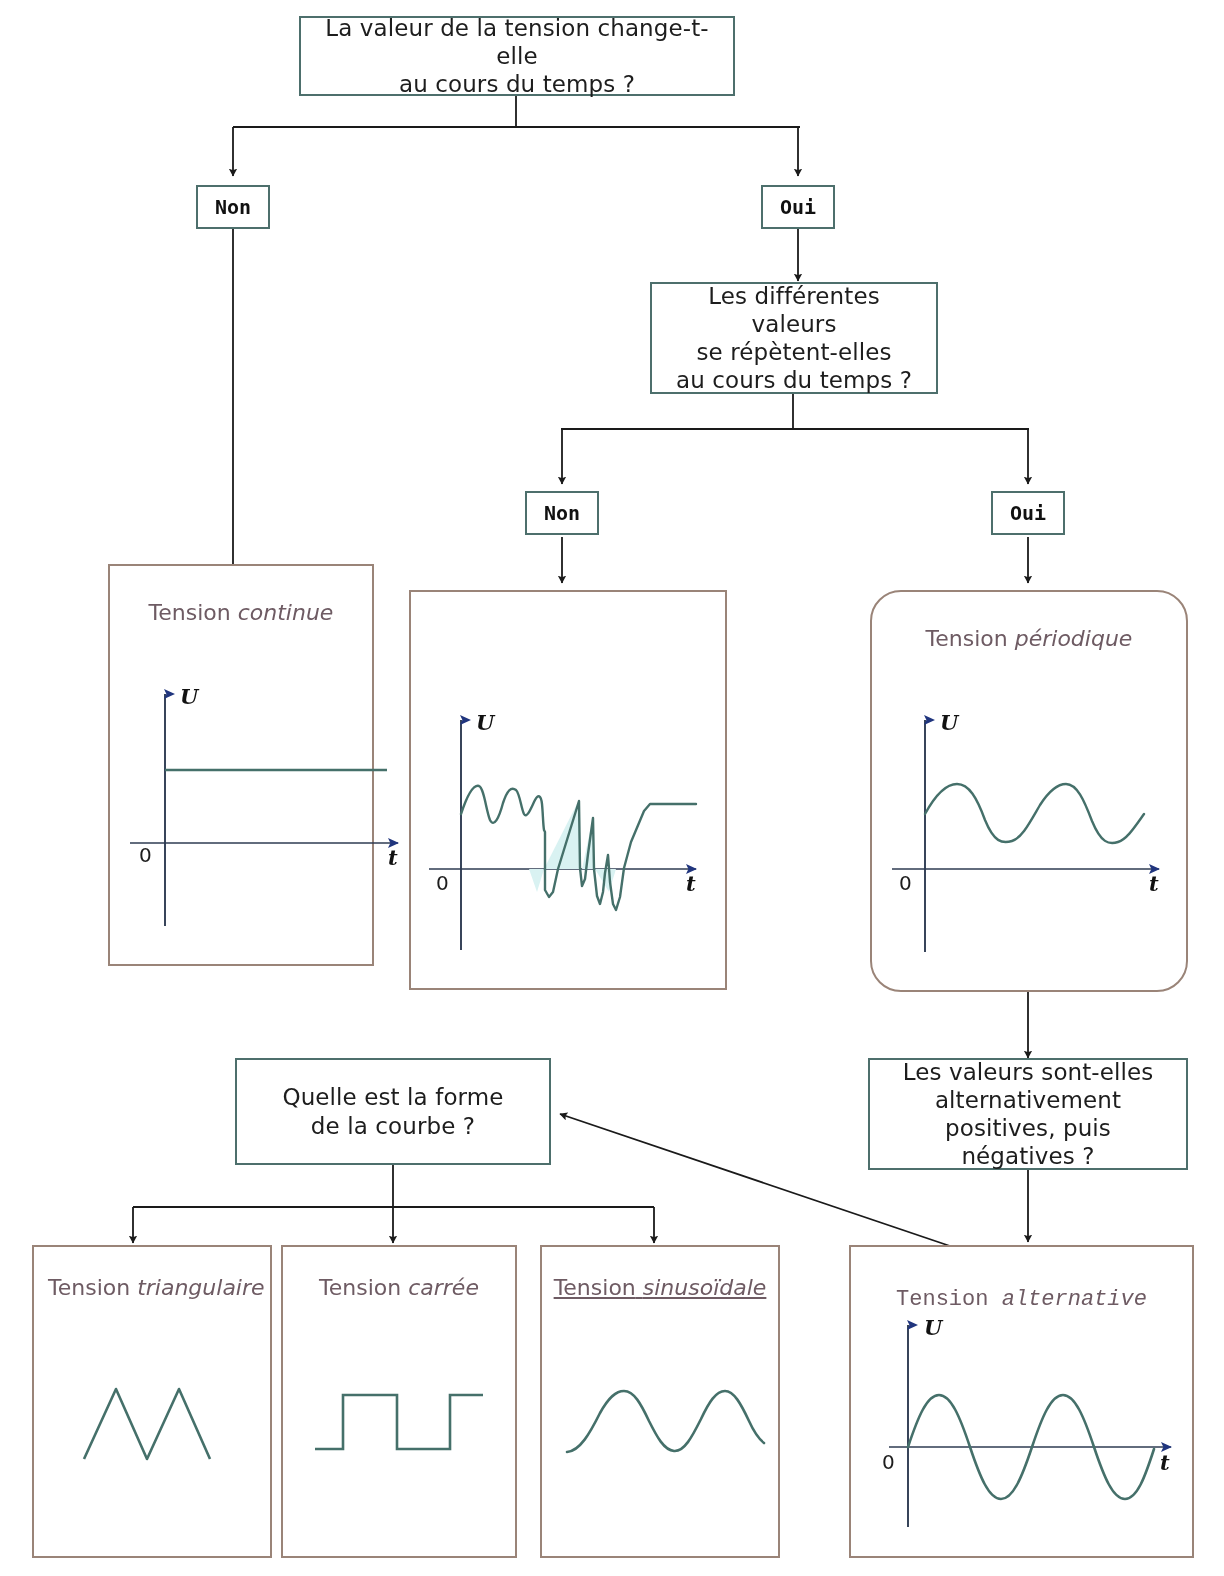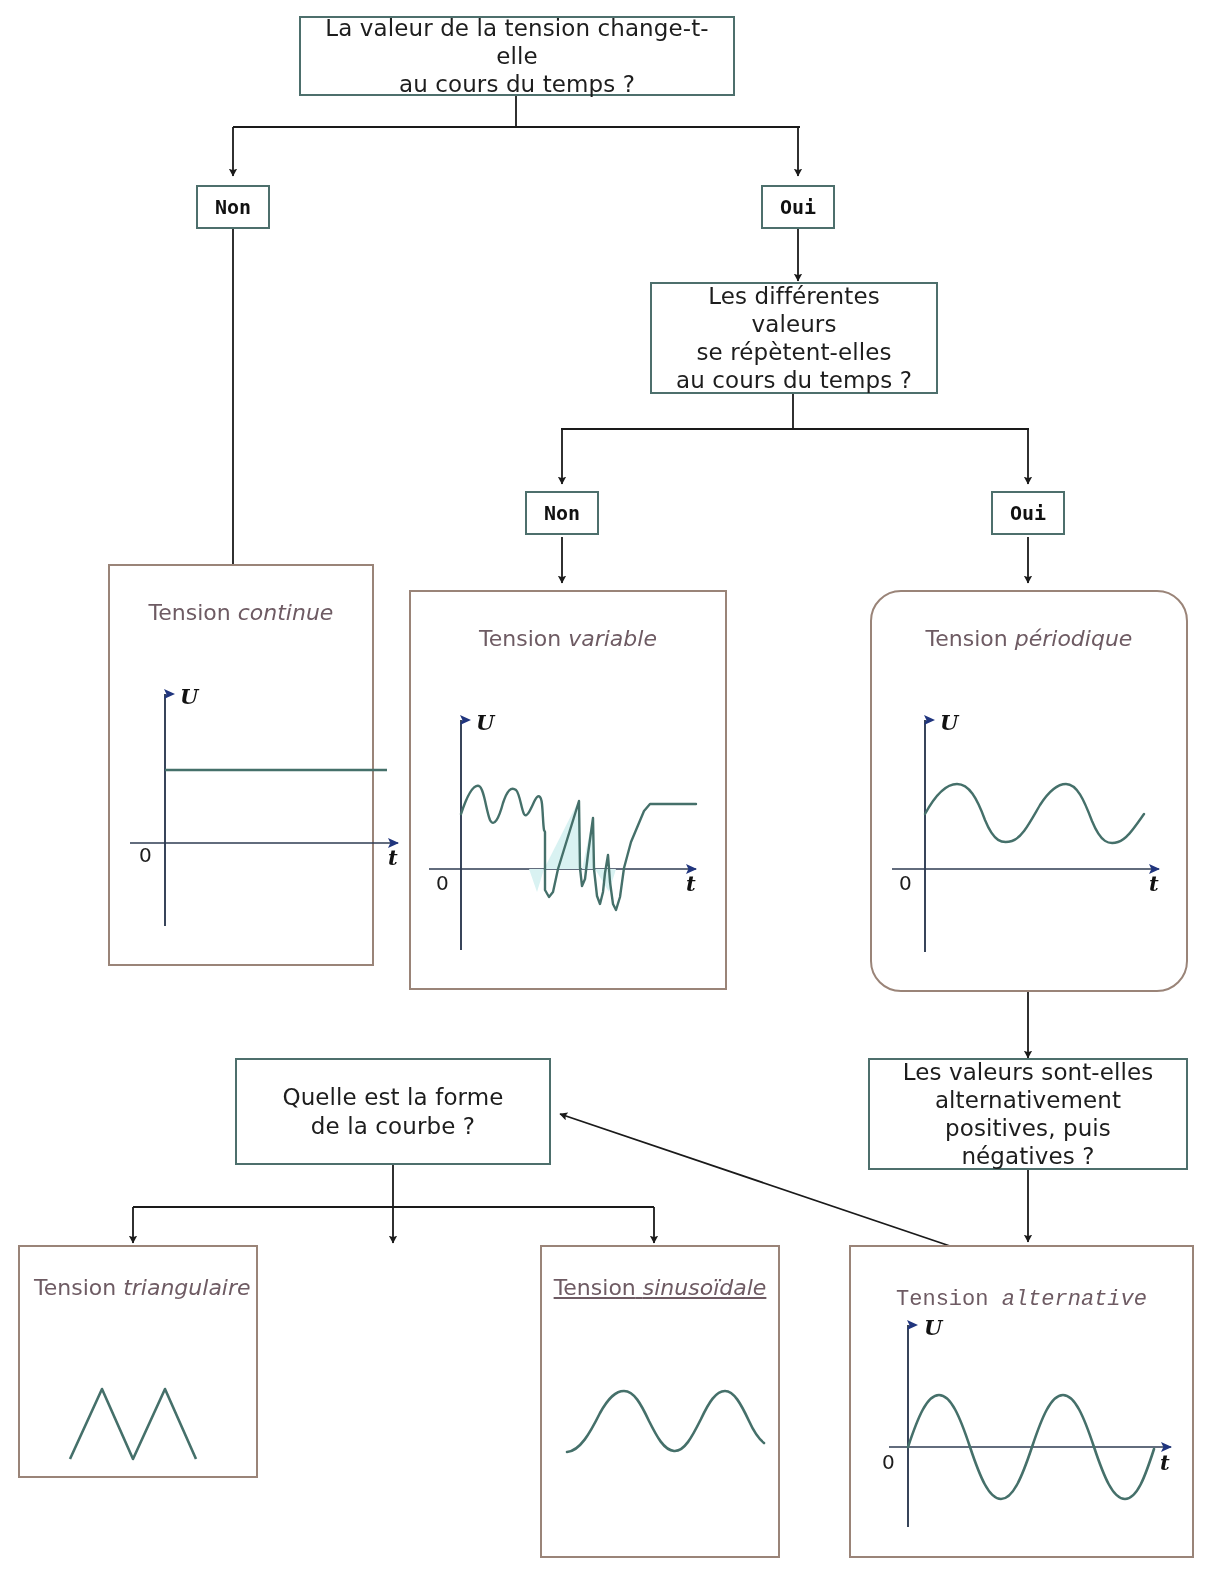--- a/index.html
+++ b/index.html
@@ -119,24 +119,20 @@
       <line x1="20" y1="277" x2="288" y2="277" stroke="#2e3b52" stroke-width="1.7" marker-end="url(#axT1)"></line>
 
       <line x1="55" y1="204" x2="277" y2="204" stroke="#45706a" stroke-width="2.4"></line>
       <text x="29" y="296" font-size="20" fill="#1d1d1d" font-family="DejaVu Sans, sans-serif">0</text>
       <text x="70" y="138" font-size="21" fill="#111" font-style="italic" font-weight="bold" font-family="DejaVu Serif, serif">U</text>
       <text x="278" y="299" font-size="21" fill="#111" font-style="italic" font-weight="bold" font-family="DejaVu Serif, serif">t</text>
     </svg>
   </div>
 
   <div class="panel" style="left:409px;top:590px;width:318px;height:400px;">
-    <div class="ptitle center" style="top:34px;">
-      <span>Tension</span>
-      <em>variable</em>
-    </div>
     <svg width="318" height="400" viewBox="0 0 318 400">
       <defs>
         <marker id="axU2" markerWidth="12" markerHeight="12" refX="5" refY="10" orient="auto" markerUnits="userSpaceOnUse">
           <path d="M5,0 L10,11 L5,8.6 L0,11 Z" fill="#20357e"></path>
         </marker>
         <marker id="axT2" markerWidth="12" markerHeight="12" refX="10" refY="5" orient="auto" markerUnits="userSpaceOnUse">
           <path d="M0,0 L11,5 L0,10 L2.4,5 Z" fill="#20357e"></path>
         </marker>
       </defs>
       <line x1="50" y1="128" x2="50" y2="358" stroke="#2e3b52" stroke-width="1.9" marker-start="url(#axU2)"></line>
@@ -202,30 +198,39 @@
     </div>
   </div>
 
   <div class="qbox" style="left:235px;top:1058px;width:316px;height:107px;">
     <div class="txt">
       <span>Quelle est la forme</span><br>
       <span>de la courbe ?</span>
     </div>
   </div>
 
-  <div class="panel" style="left:18px;top:1245px;width:240px;height:233px;">
+  <div class="panel" style="left:32px;top:1245px;width:240px;height:313px;">
     <div class="ptitle left" style="top:28px;">
       <span>Tension</span>
       <em>triangulaire</em>
     </div>
     <svg width="240" height="313" viewBox="0 0 240 313">
       <path d="M50,212 L82,142 L113,212 L145,142 L176,212" fill="none" stroke="#45706a" stroke-width="2.6" stroke-linejoin="round"></path>
     </svg>
   </div>
 
+  <div class="panel" style="left:281px;top:1245px;width:236px;height:313px;">
+    <div class="ptitle center" style="top:28px;">
+      <span>Tension</span>
+      <em>carrée</em>
+    </div>
+    <svg width="236" height="313" viewBox="0 0 236 313">
+      <path d="M32,202 L60,202 L60,148 L114,148 L114,202 L167,202 L167,148 L200,148" fill="none" stroke="#45706a" stroke-width="2.6" stroke-linejoin="miter"></path>
+    </svg>
+  </div>
 
   <div class="panel" style="left:540px;top:1245px;width:240px;height:313px;">
     <div class="ptitle center" style="top:28px;text-decoration:underline;">
       <span>Tension</span>
       <em>sinusoïdale</em>
     </div>
     <svg width="240" height="313" viewBox="0 0 240 313">
       <path d="M25,205 C38,204 48,186 58,166 C67,150 74,144 82,144
                C92,144 99,157 107,174 C115,190 122,203 132,204
                C142,205 150,190 159,172 C167,155 174,144 183,144

